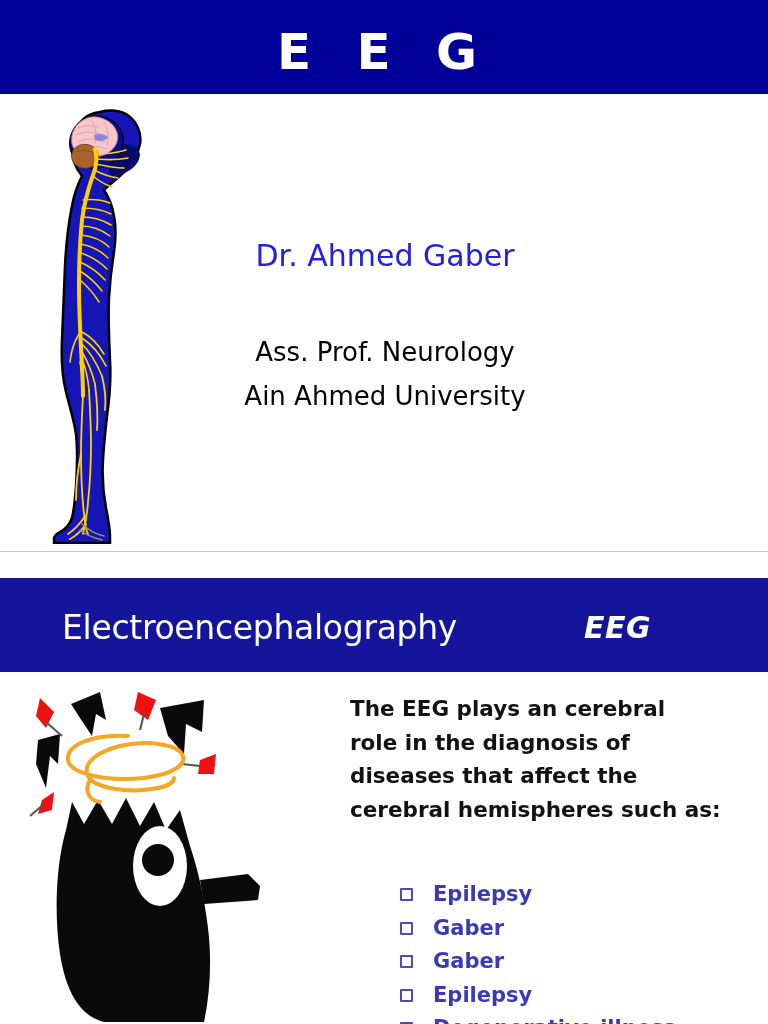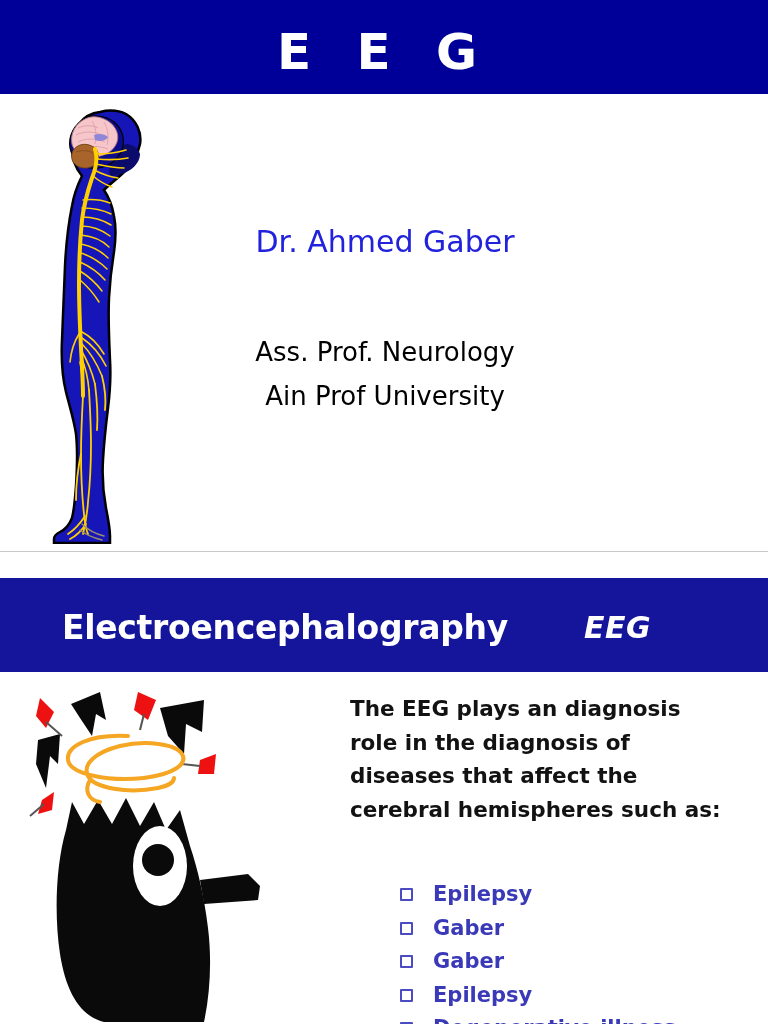--- a/index.html
+++ b/index.html
@@ -20,21 +20,21 @@
     background: #000099;
   }
   .title-eeg {
     position: absolute; left: 0; top: 26px; width: 768px;
     text-align: center; color: #ffffff;
     font-size: 50px; font-weight: bold; letter-spacing: 14px;
     font-family: "DejaVu Sans", "Liberation Sans", sans-serif;
     line-height: 52px;
   }
   .author {
-    position: absolute; left: 150px; top: 222px; width: 470px;
+    position: absolute; left: 150px; top: 236px; width: 470px;
     text-align: center; color: #2222dd;
     font-size: 30px; font-weight: normal; line-height: 40px;
   }
   .affil {
     position: absolute; left: 150px; top: 330px; width: 470px;
     text-align: center; color: #000000;
     font-size: 26px; line-height: 44px;
   }
   .affil div { white-space: nowrap; }
   .divider {
@@ -47,21 +47,21 @@
   .nerve-fig svg { display: block; width: 110px; height: 440px; }
 
   
   .slide2 { position: absolute; left: 0; top: 552px; width: 768px; height: 472px; background: #fff; }
   .band2 {
     position: absolute; left: 0; top: 26px; width: 768px; height: 94px;
     background: #15159c;
   }
   .s2title {
     position: absolute; left: 62px; top: 56px;
-    color: #ffffff; font-size: 33px; font-weight: bold;
+    color: #ffffff; font-size: 33px; font-weight: normal;
     letter-spacing: -0.3px; white-space: nowrap;
   }
   .s2title-abbr {
     position: absolute; left: 584px; top: 58px;
     color: #ffffff; font-size: 30px; font-weight: bold; font-style: italic;
     letter-spacing: 0.5px;
     text-align: center;
   }
   .s2para {
     position: absolute; left: 350px; top: 140px; width: 400px;
@@ -197,21 +197,21 @@
           <path d="M30,420 C36,426 44,430 52,432"></path>
           <path d="M28,426 C34,431 42,434 50,436"></path>
         </g>
       </svg>
     </div>
 
     <div class="author">Dr. Ahmed Gaber</div>
 
     <div class="affil">
       <div>Ass. Prof. Neurology</div>
-      <div>Ain Prof University</div>
+      <div>Ain Ahmed University</div>
     </div>
 
     <div class="divider"></div>
   </div>
 
   <div class="slide2">
 
     <div class="band2"></div>
     <div class="s2title">Electroencephalography</div>
     <div class="s2title-abbr">EEG</div>
@@ -250,21 +250,21 @@
           <path d="M120,52 C82,50 58,62 60,76 C62,90 100,98 136,94
                    C166,90 180,80 174,70 C168,60 138,56 112,62
                    C88,68 74,80 80,92 C86,104 120,110 150,104
                    C160,102 166,98 166,94"></path>
           <path d="M82,96 C76,106 80,116 92,118"></path>
         </g>
       </svg>
     </div>
 
     <div class="s2para">
-      <div>The EEG plays an diagnosis</div>
+      <div>The EEG plays an cerebral</div>
       <div>role in the diagnosis of</div>
       <div>diseases that affect the</div>
       <div>cerebral hemispheres such as:</div>
     </div>
 
     <div class="s2list">
       <div class="s2li">
         <span class="bullet-sq"></span>
         <span>Epilepsy</span>
       </div>

